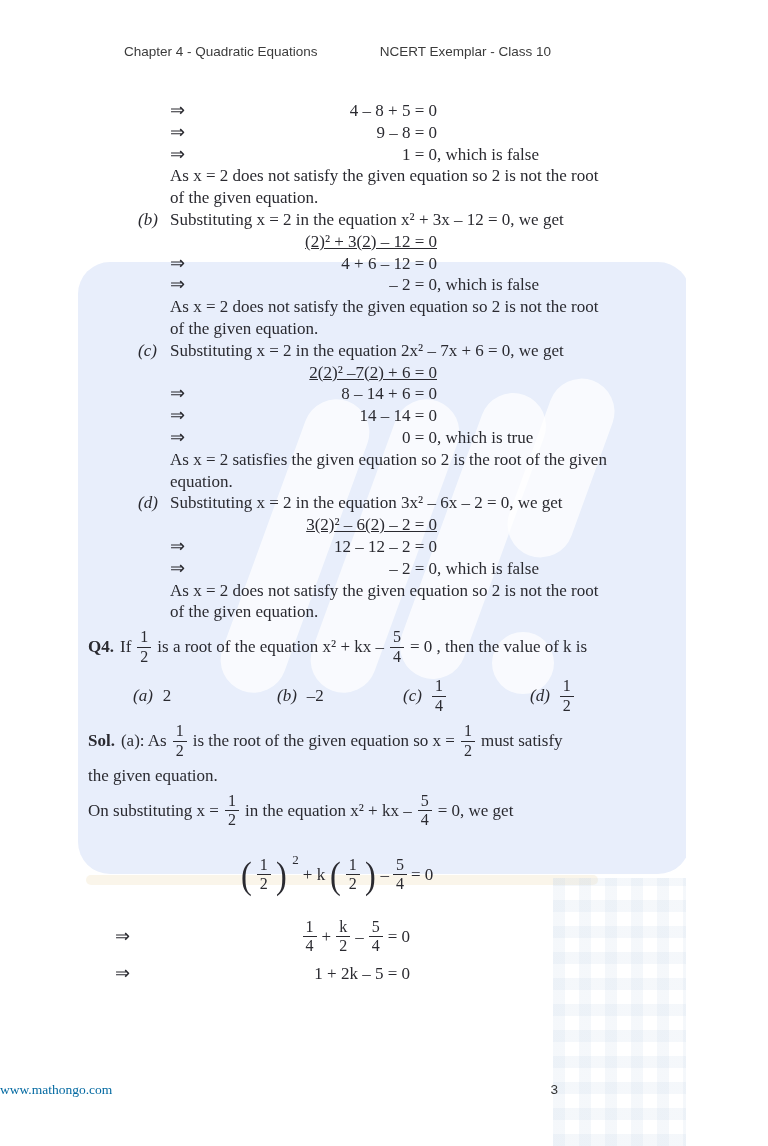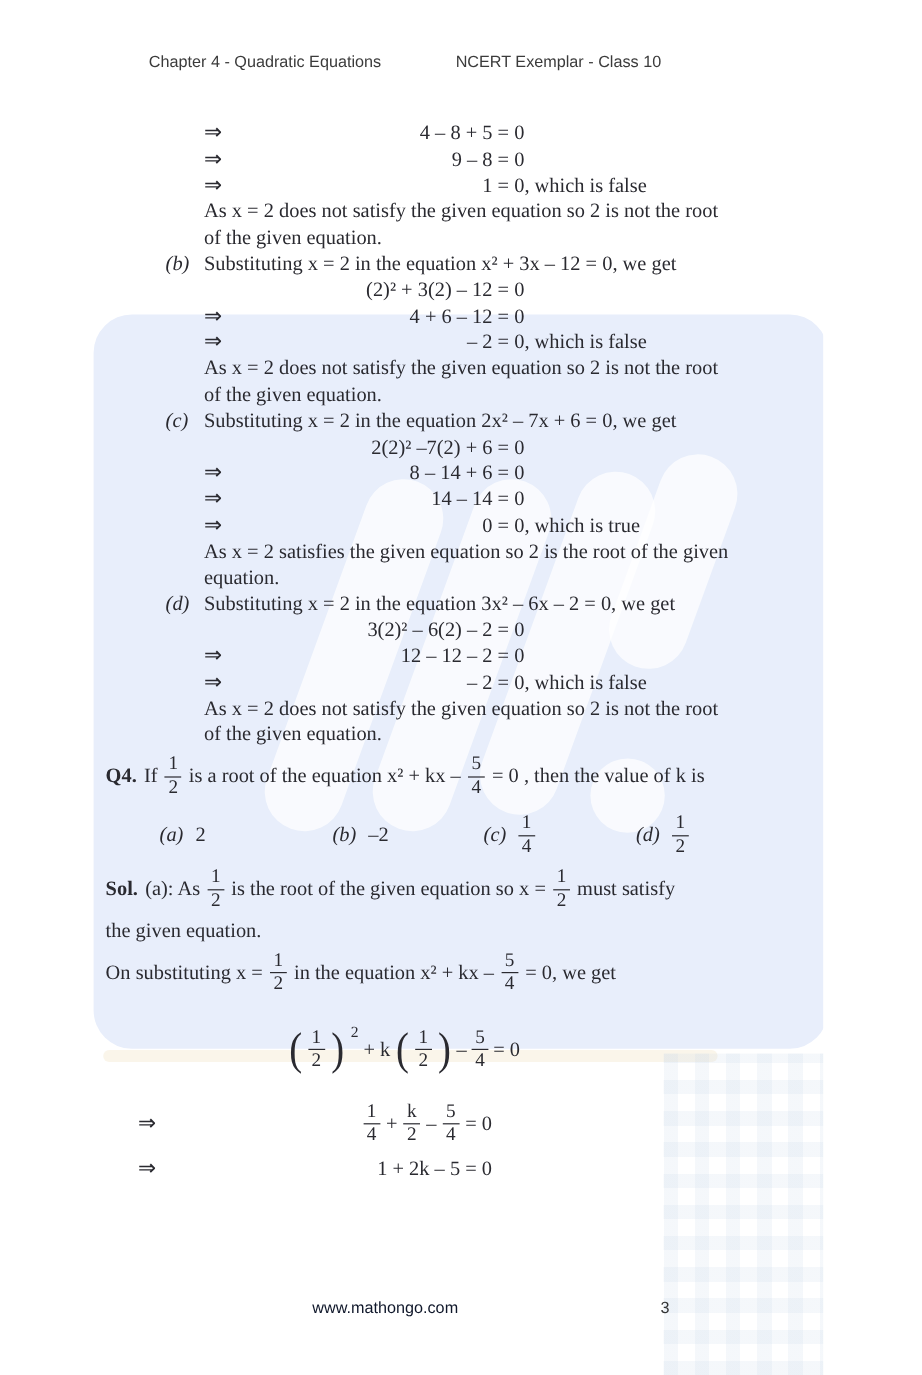--- a/index.html
+++ b/index.html
@@ -2,21 +2,21 @@
 <html><head>
 <meta charset="utf-8">
 <style>
   html,body{margin:0;padding:0;background:#fff;}
   .page{position:relative;width:686px;height:1146px;background:#ffffff;overflow:hidden;
         font-family:"Liberation Serif",serif;color:#2a2a30;}
   
   .hdr,.ftr{position:absolute;font-family:"Liberation Sans",sans-serif;font-size:13.5px;color:#3b3b3b;z-index:4;white-space:nowrap;}
   .hdr-left{left:124px;top:44px;}
   .hdr-right{right:135px;top:44px;}
-  .ftr-site{left:0;right:44px;top:1082px;text-align:center;color:#0f172a;}
+  .ftr-site{left:0;right:44px;top:1082px;text-align:left;color:#0369a1;font-family:Liberation Serif, serif;}
   .ftr-page{right:128px;top:1082px;color:#333;}
   
   .bluebox{position:absolute;left:78px;top:262px;width:612px;height:612px;background:#e8eefb;border-radius:32px;z-index:0;}
   .cream{position:absolute;left:86px;top:875px;width:512px;height:10px;background:#f5ecd6;opacity:.5;border-radius:5px;z-index:0;}
   
   .wm{position:absolute;z-index:1;background:rgba(255,255,255,0.72);}
   .wm-bar{width:66px;border-radius:36px;transform:rotate(20deg);}
   .b1{left:262px;top:392px;height:308px;}
   .b2{left:352px;top:392px;height:308px;}
   .b3{left:440px;top:386px;height:300px;}
@@ -27,21 +27,21 @@
     background:
       repeating-linear-gradient(0deg, rgba(198,214,232,0.18) 0 12px, rgba(255,255,255,0) 12px 26px),
       repeating-linear-gradient(90deg, rgba(198,214,232,0.18) 0 12px, rgba(255,255,255,0) 12px 26px);}
   .mosaic-right{left:692px;top:40px;width:76px;height:1106px;}
   .mosaic-bottom{left:553px;top:878px;width:139px;height:268px;}
   
   .content{position:absolute;left:88px;top:100px;width:566px;z-index:2;font-size:17px;line-height:21.8px;}
   .row{position:relative;white-space:nowrap;}
   .arrow{display:inline-block;width:30px;margin-left:82px;font-size:18px;}
   .eq{display:inline-block;width:237px;text-align:right;}
-  .lead{margin-left:112px;}
+  .lead{margin-left:112px;text-decoration:underline;}
   .para{margin-left:82px;white-space:nowrap;font-family:Liberation Serif, serif;}
   .item{position:relative;padding-left:82px;white-space:nowrap;}
   .marker{position:absolute;left:50px;font-style:italic;}
   
   .frac{display:inline-flex;flex-direction:column;align-items:center;line-height:1.05;font-size:16px;vertical-align:middle;}
   .num{padding:0 3px 1px;border-bottom:1.3px solid #2a2a30;}
   .den{padding-top:1px;}
   
   .qrow{display:flex;align-items:center;column-gap:6px;white-space:nowrap;margin-top:4px;height:40px;}
   .qlabel{font-weight:bold;}

